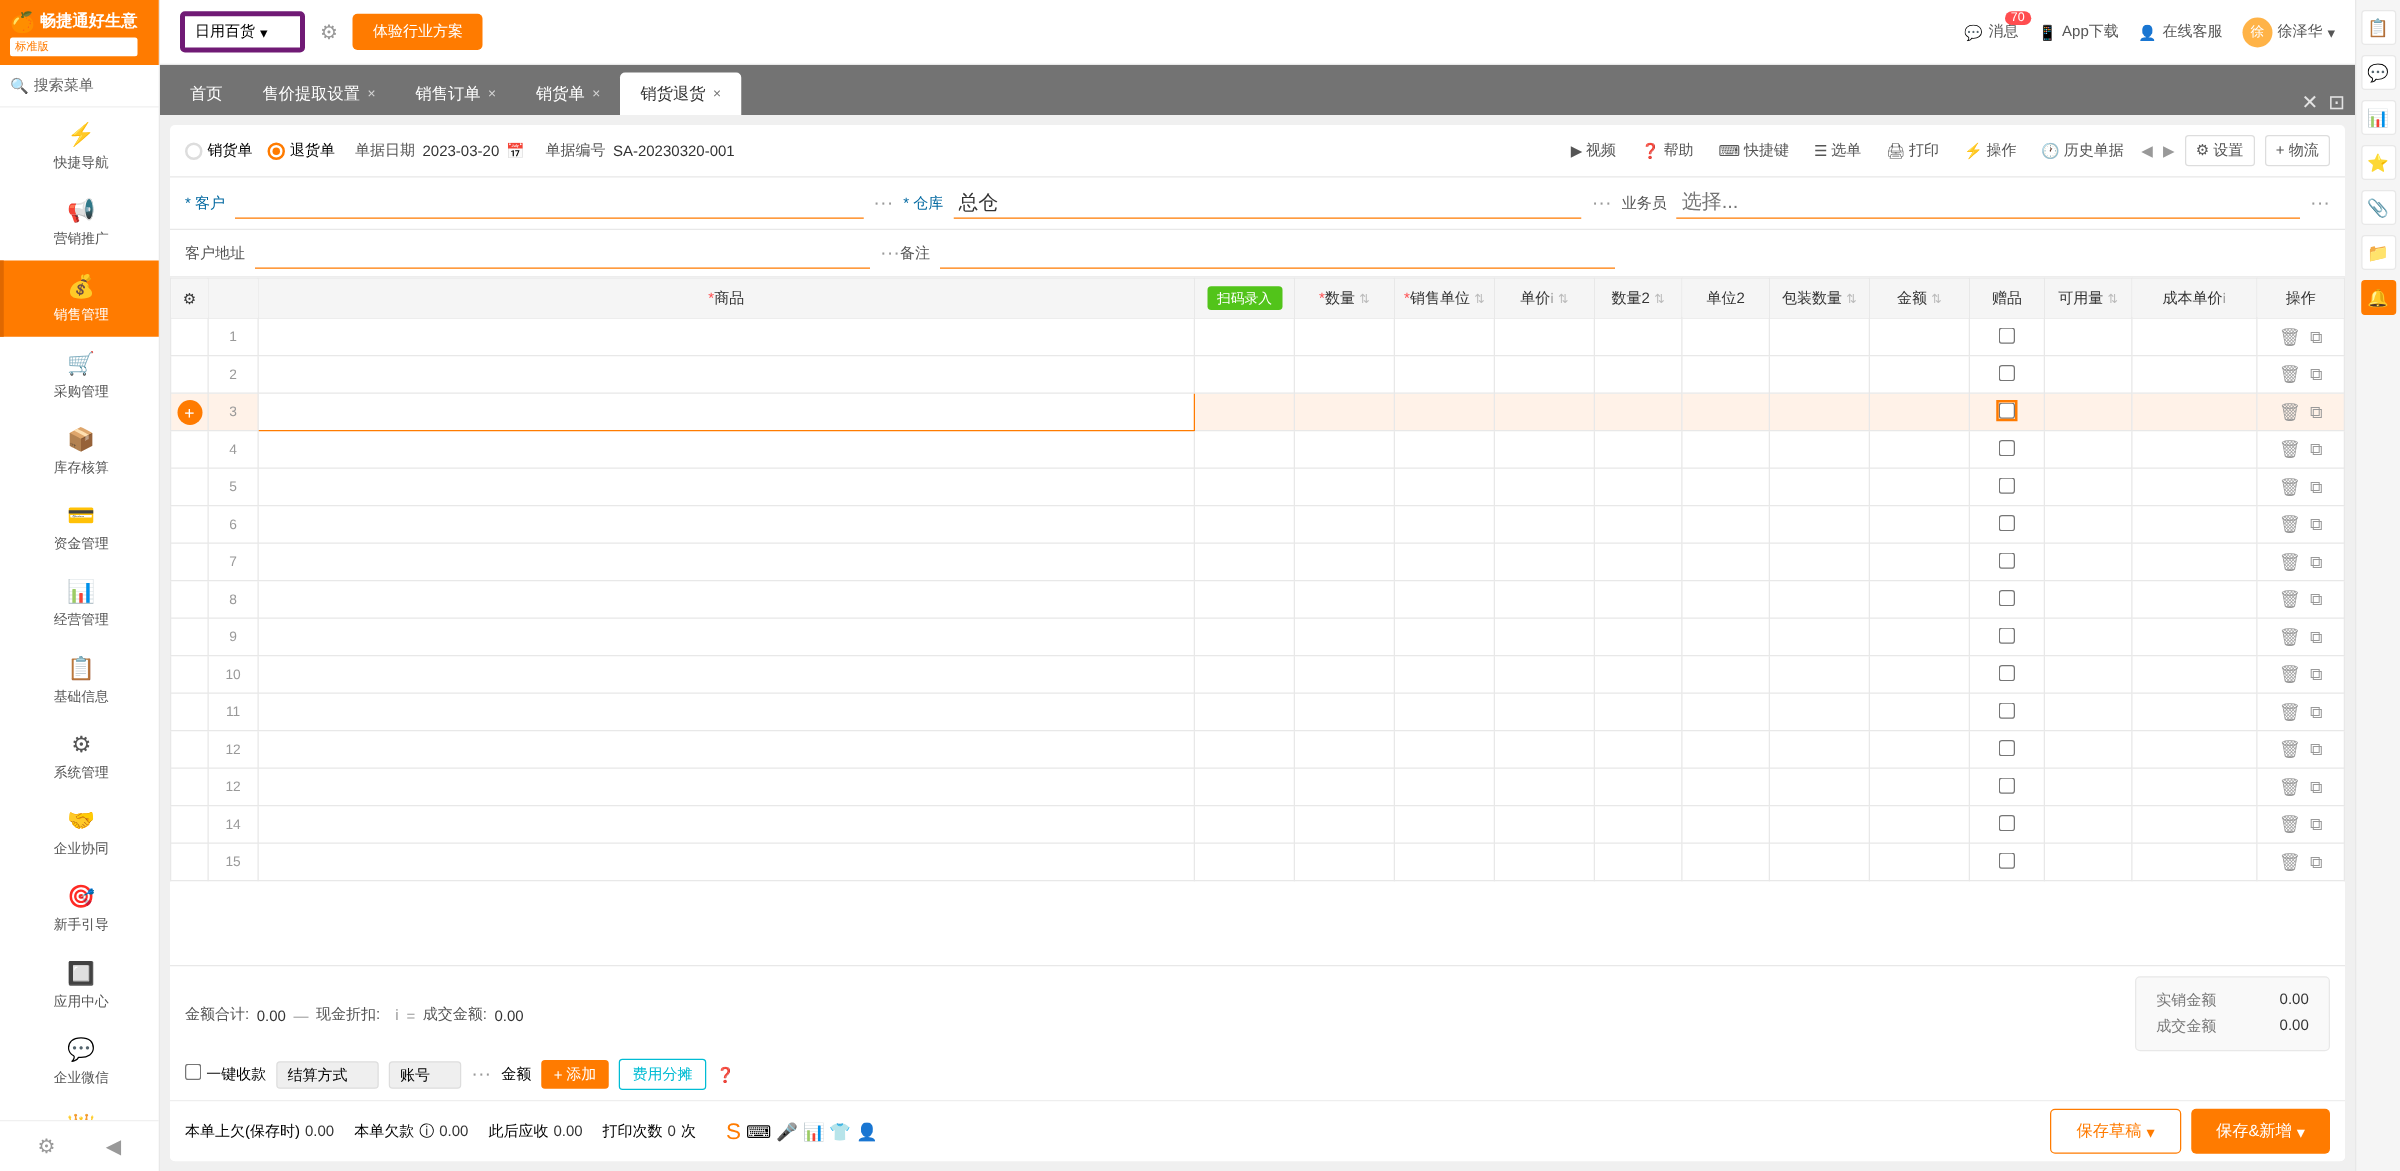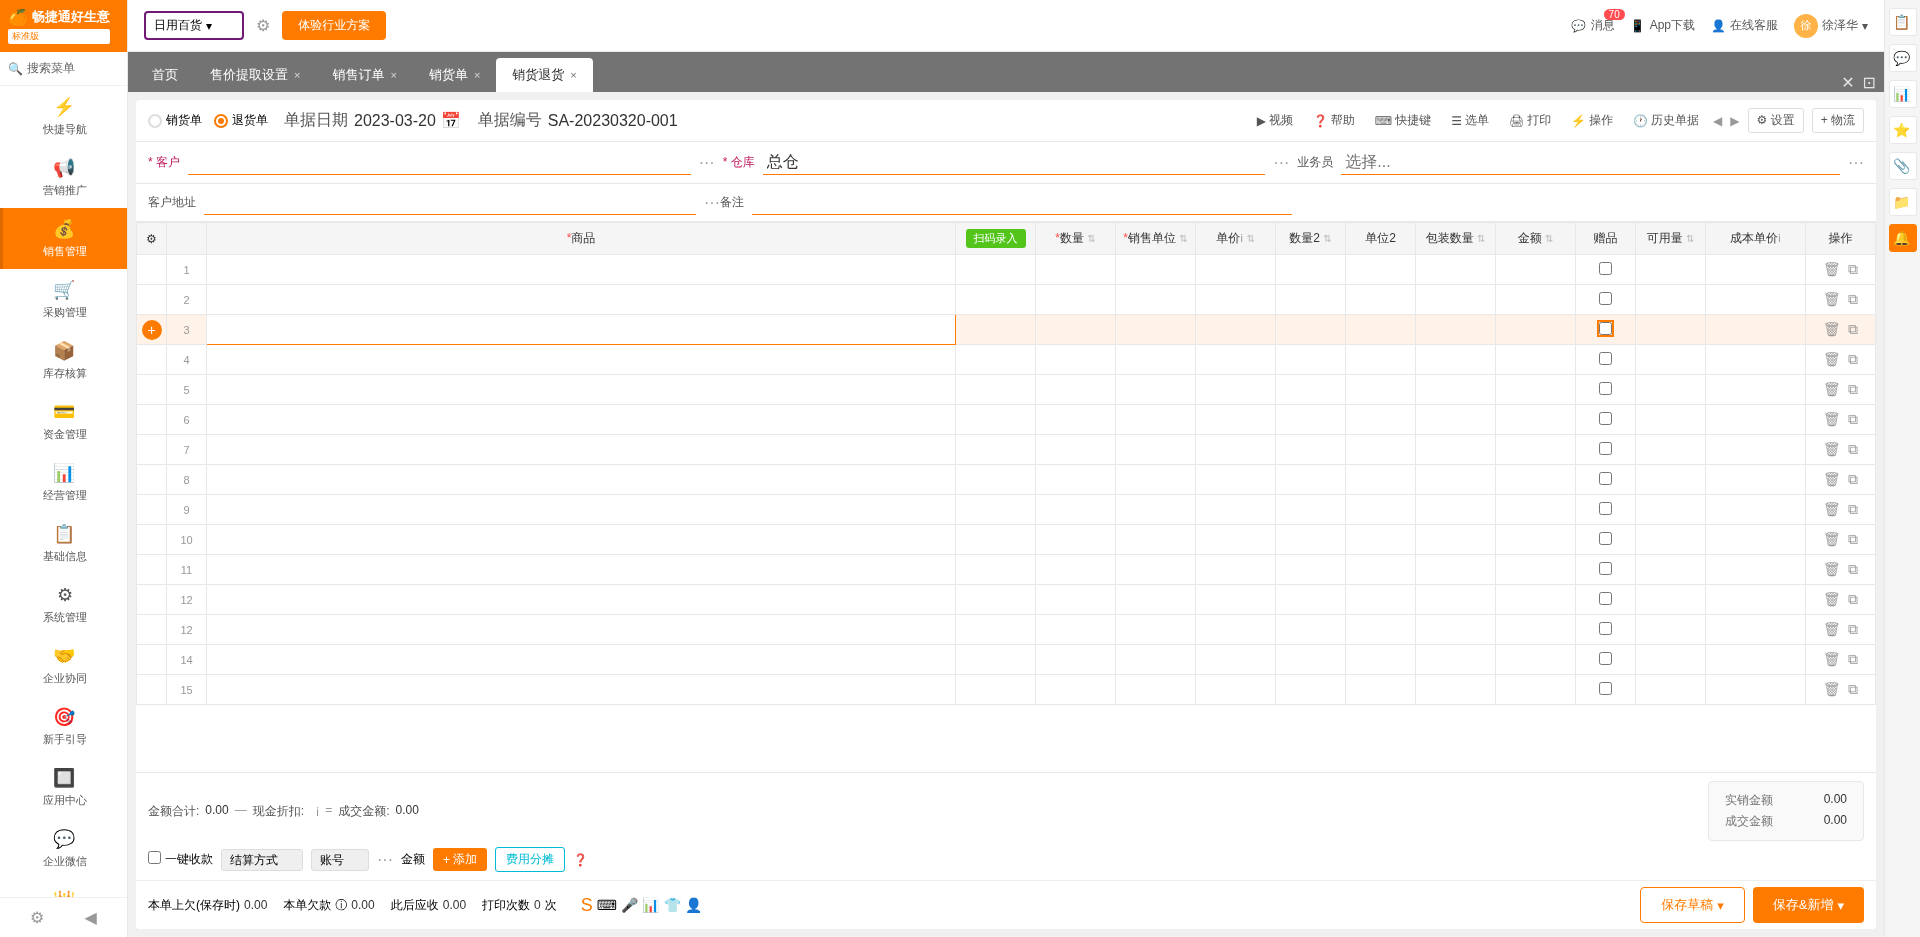--- a/index.html
+++ b/index.html
@@ -17,21 +17,21 @@
     .sidebar-item-icon { font-size: 18px; }
     .sidebar-bottom { padding: 10px; display: flex; justify-content: space-around; border-top: 1px solid #f0f0f0; }
     .sidebar-bottom-btn { cursor: pointer; color: #999; font-size: 16px; }
 
     
     .main { flex: 1; display: flex; flex-direction: column; overflow: hidden; }
 
     
     .topbar { background: #fff; height: 52px; display: flex; align-items: center; padding: 0 16px; justify-content: space-between; border-bottom: 1px solid #e8e8e8; flex-shrink: 0; }
     .topbar-left { display: flex; align-items: center; gap: 12px; }
-    .topbar-select { border: 2px solid #701a75; border-radius: 4px; padding: 4px 8px; font-size: 12px; display: flex; align-items: center; gap: 4px; cursor: pointer; min-width: 100px; }
+    .topbar-select { border: 4px solid #701a75; border-radius: 4px; padding: 4px 8px; font-size: 12px; display: flex; align-items: center; gap: 4px; cursor: pointer; min-width: 100px; }
     .topbar-gear { color: #999; cursor: pointer; font-size: 16px; }
     .topbar-btn { background: #ff7b00; color: #fff; border: none; border-radius: 4px; padding: 6px 16px; cursor: pointer; font-size: 12px; }
     .topbar-right { display: flex; align-items: center; gap: 16px; color: #555; font-size: 12px; }
     .topbar-msg { position: relative; cursor: pointer; display: flex; align-items: center; gap: 4px; }
     .badge { background: #ff4d4f; color: #fff; border-radius: 10px; font-size: 10px; padding: 0 5px; position: absolute; top: -8px; right: -10px; }
     .topbar-user { display: flex; align-items: center; gap: 4px; cursor: pointer; }
     .avatar { width: 24px; height: 24px; background: #ffb347; border-radius: 50%; display: flex; align-items: center; justify-content: center; color: #fff; font-size: 11px; }
 
     
     .tabs { background: #737373; display: flex; align-items: flex-end; padding: 0 8px; height: 40px; flex-shrink: 0; }
@@ -45,31 +45,31 @@
     .content { flex: 1; background: #f0f0f0; padding: 8px; overflow: hidden; display: flex; flex-direction: column; }
     .card { background: #fff; border-radius: 4px; flex: 1; display: flex; flex-direction: column; overflow: hidden; }
 
     
     .form-header { padding: 8px 12px; border-bottom: 1px solid #e8e8e8; display: flex; align-items: center; gap: 16px; }
     .radio-group { display: flex; gap: 12px; align-items: center; }
     .radio-item { display: flex; align-items: center; gap: 4px; cursor: pointer; font-size: 12px; }
     .radio-dot { width: 14px; height: 14px; border-radius: 50%; border: 2px solid #ddd; display: flex; align-items: center; justify-content: center; }
     .radio-dot.checked { border-color: #ff7b00; }
     .radio-dot.checked::after { content: ''; width: 6px; height: 6px; background: #ff7b00; border-radius: 50%; }
-    .form-field { display: flex; align-items: center; gap: 6px; font-size: 16px; }
+    .form-field { display: flex; align-items: center; gap: 6px; font-size: 12px; }
     .form-field-label { color: #555; }
     .form-field-value { color: #333; font-weight: 500; }
     .form-field-icon { color: #999; cursor: pointer; }
     .toolbar-right { margin-left: auto; display: flex; gap: 8px; align-items: center; }
     .toolbar-btn { display: flex; align-items: center; gap: 3px; cursor: pointer; color: #555; font-size: 12px; padding: 2px 6px; }
 
     
     .form-fields { padding: 8px 12px; display: grid; grid-template-columns: 1fr 1fr 1fr; gap: 8px; border-bottom: 1px solid #e8e8e8; }
     .field-group { display: flex; align-items: center; gap: 8px; }
-    .field-label { color: #be185d; font-size: 12px; white-space: nowrap; }
+    .field-label { color: #0369a1; font-size: 12px; white-space: nowrap; }
     .field-label.optional { color: #555; }
     .field-input { flex: 1; border: none; border-bottom: 1px solid #ff7b00; padding: 3px 4px; font-size: 16px; outline: none; color: #333; background: transparent; }
     .field-dots { color: #999; font-size: 16px; cursor: pointer; }
     .btn-setting { background: #fff; border: 1px solid #ddd; border-radius: 3px; padding: 3px 8px; cursor: pointer; color: #555; font-size: 12px; }
     .btn-logistics { background: #fff; border: 1px solid #ddd; border-radius: 3px; padding: 3px 8px; cursor: pointer; color: #555; font-size: 12px; }
 
     
     .form-fields2 { padding: 6px 12px; display: grid; grid-template-columns: 1fr 1fr 1fr; gap: 0; border-bottom: 1px solid #e8e8e8; }
 
     
@@ -83,21 +83,21 @@
     .add-btn { width: 20px; height: 20px; background: #ff7b00; color: #fff; border-radius: 50%; display: flex; align-items: center; justify-content: center; cursor: pointer; font-size: 14px; margin: 0 auto; }
     .scan-btn { background: #52c41a; color: #fff; border: none; border-radius: 3px; padding: 2px 8px; cursor: pointer; font-size: 11px; }
     .action-icon { color: #999; cursor: pointer; font-size: 14px; margin: 0 2px; }
     input[type="checkbox"] { cursor: pointer; }
     .subtotal-row td { background: #fffbe6; font-weight: 500; color: #333; }
     .subtotal-label { text-align: right; padding-right: 8px; color: #999; }
 
     
     .footer { border-top: 1px solid #e8e8e8; padding: 8px 12px; background: #fff; }
     .footer-row1 { display: flex; align-items: center; gap: 16px; font-size: 12px; color: #555; margin-bottom: 6px; }
-    .footer-calc { display: flex; align-items: flex-start; gap: 6px; }
+    .footer-calc { display: flex; align-items: flex-end; gap: 6px; }
     .footer-label { color: #555; }
     .footer-value { color: #333; font-weight: 500; }
     .footer-dash { color: #999; }
     .footer-equals { color: #999; }
     .footer-row2 { display: flex; align-items: center; gap: 8px; font-size: 12px; }
     .checkbox-label { display: flex; align-items: flex-start; gap: 4px; cursor: pointer; }
     .footer-select { border: 1px solid #ddd; border-radius: 3px; padding: 3px 24px 3px 8px; font-size: 12px; appearance: none; cursor: pointer; }
     .add-btn-small { background: #ff7b00; color: #fff; border: none; border-radius: 3px; padding: 3px 10px; cursor: pointer; font-size: 12px; display: flex; align-items: center; gap: 3px; }
     .fenyong-btn { background: #fff; border: 1px solid #00bcd4; color: #00bcd4; border-radius: 3px; padding: 3px 10px; cursor: pointer; font-size: 12px; }
     .statusbar-item { display: flex; align-items: center; gap: 4px; }

